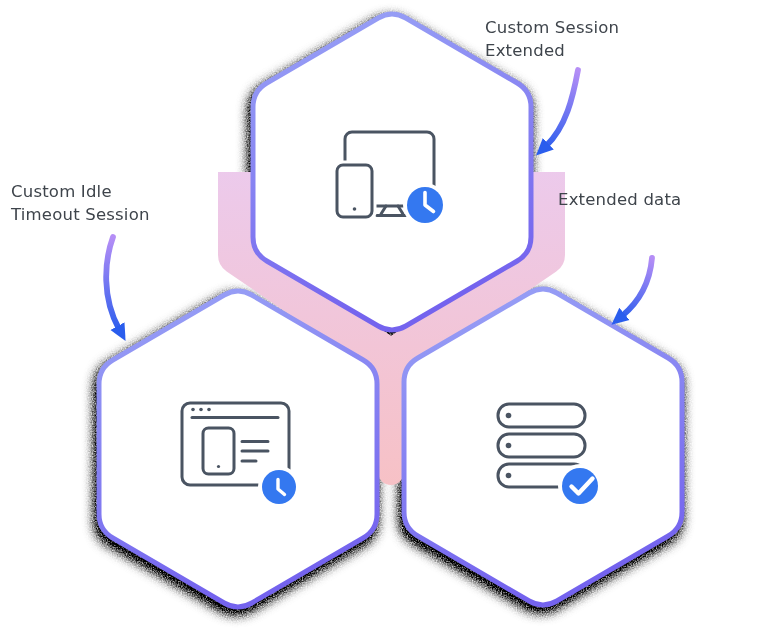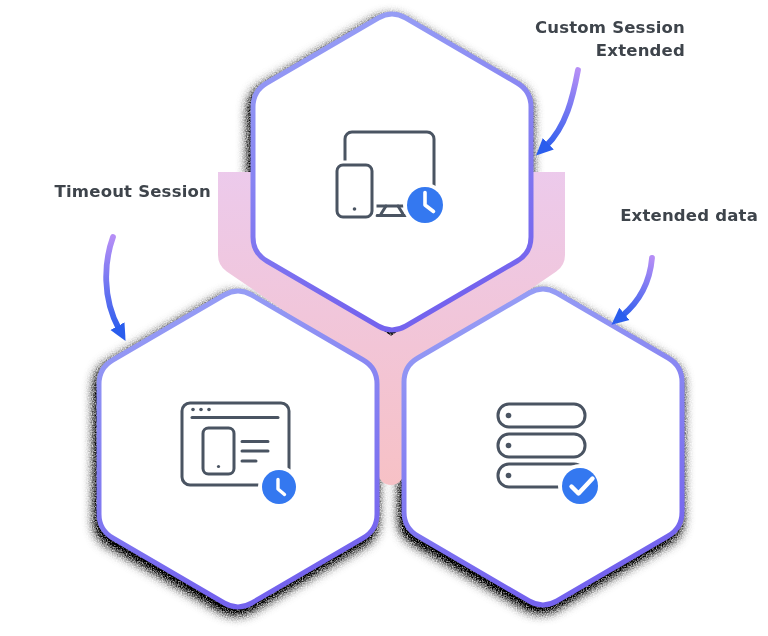--- a/index.html
+++ b/index.html
@@ -1,25 +1,25 @@
 <!DOCTYPE html>
 <html><head>
 <meta charset="utf-8">
 <style>
   html,body{margin:0;padding:0;background:#ffffff;}
   .stage{position:relative;width:768px;height:636px;background:#ffffff;overflow:hidden;
          font-family:"DejaVu Sans",sans-serif;}
   .stage svg{position:absolute;left:0;top:0;}
-  .label{position:absolute;width:200px;text-align:right;
-         font-weight:700;font-size:16.5px;line-height:23px;letter-spacing:.2px;
+  .label{position:absolute;width:200px;text-align:left;
+         font-weight:400;font-size:16.5px;line-height:23px;letter-spacing:.2px;
          color:#3e444b;}
   .label span{display:block;}
   #label-session{left:485px;top:16px;}
   #label-idle{left:11px;top:180px;}
-  #label-retention{left:558px;top:204px;}
+  #label-retention{left:558px;top:188px;}
 </style>
 </head>
 <body>
 
 <div class="stage">
 
 <svg width="768" height="636" viewBox="0 0 768 636">
   <defs>
     <path id="hexA" d="M 378.2,18 Q 392,10 405.8,18 L 517.2,83 Q 531,91 531,107 L 531,237 Q 531,253 517.2,261 L 405.8,326 Q 392,334 378.2,326 L 266.8,261 Q 253,253 253,237 L 253,107 Q 253,91 266.8,83 Z"></path>
     <path id="hexB" d="M 224.2,295 Q 238,287 251.8,295 L 363.2,360 Q 377,368 377,384 L 377,514 Q 377,530 363.2,538 L 251.8,603 Q 238,611 224.2,603 L 112.8,538 Q 99,530 99,514 L 99,384 Q 99,368 112.8,360 Z"></path>
@@ -128,19 +128,20 @@
     <path d="M 113,237 C 104,262 102,298 119,329" stroke="url(#arrowGrad2)" stroke-width="5.8" marker-end="url(#arrowHead)"></path>
     <path d="M 652,258 C 650,281 640,301 622,316" stroke="url(#arrowGrad3)" stroke-width="5.8" marker-end="url(#arrowHead)"></path>
   </g>
 </svg>
 
 <div class="label" id="label-session">
   <span>Custom Session</span>
   <span>Extended</span>
 </div>
 <div class="label" id="label-idle">
+  <span>Custom Idle</span>
   <span>Timeout Session</span>
 </div>
 <div class="label" id="label-retention">
   <span>Extended data</span>
 </div>
 
 </div>
 
 </body></html>

